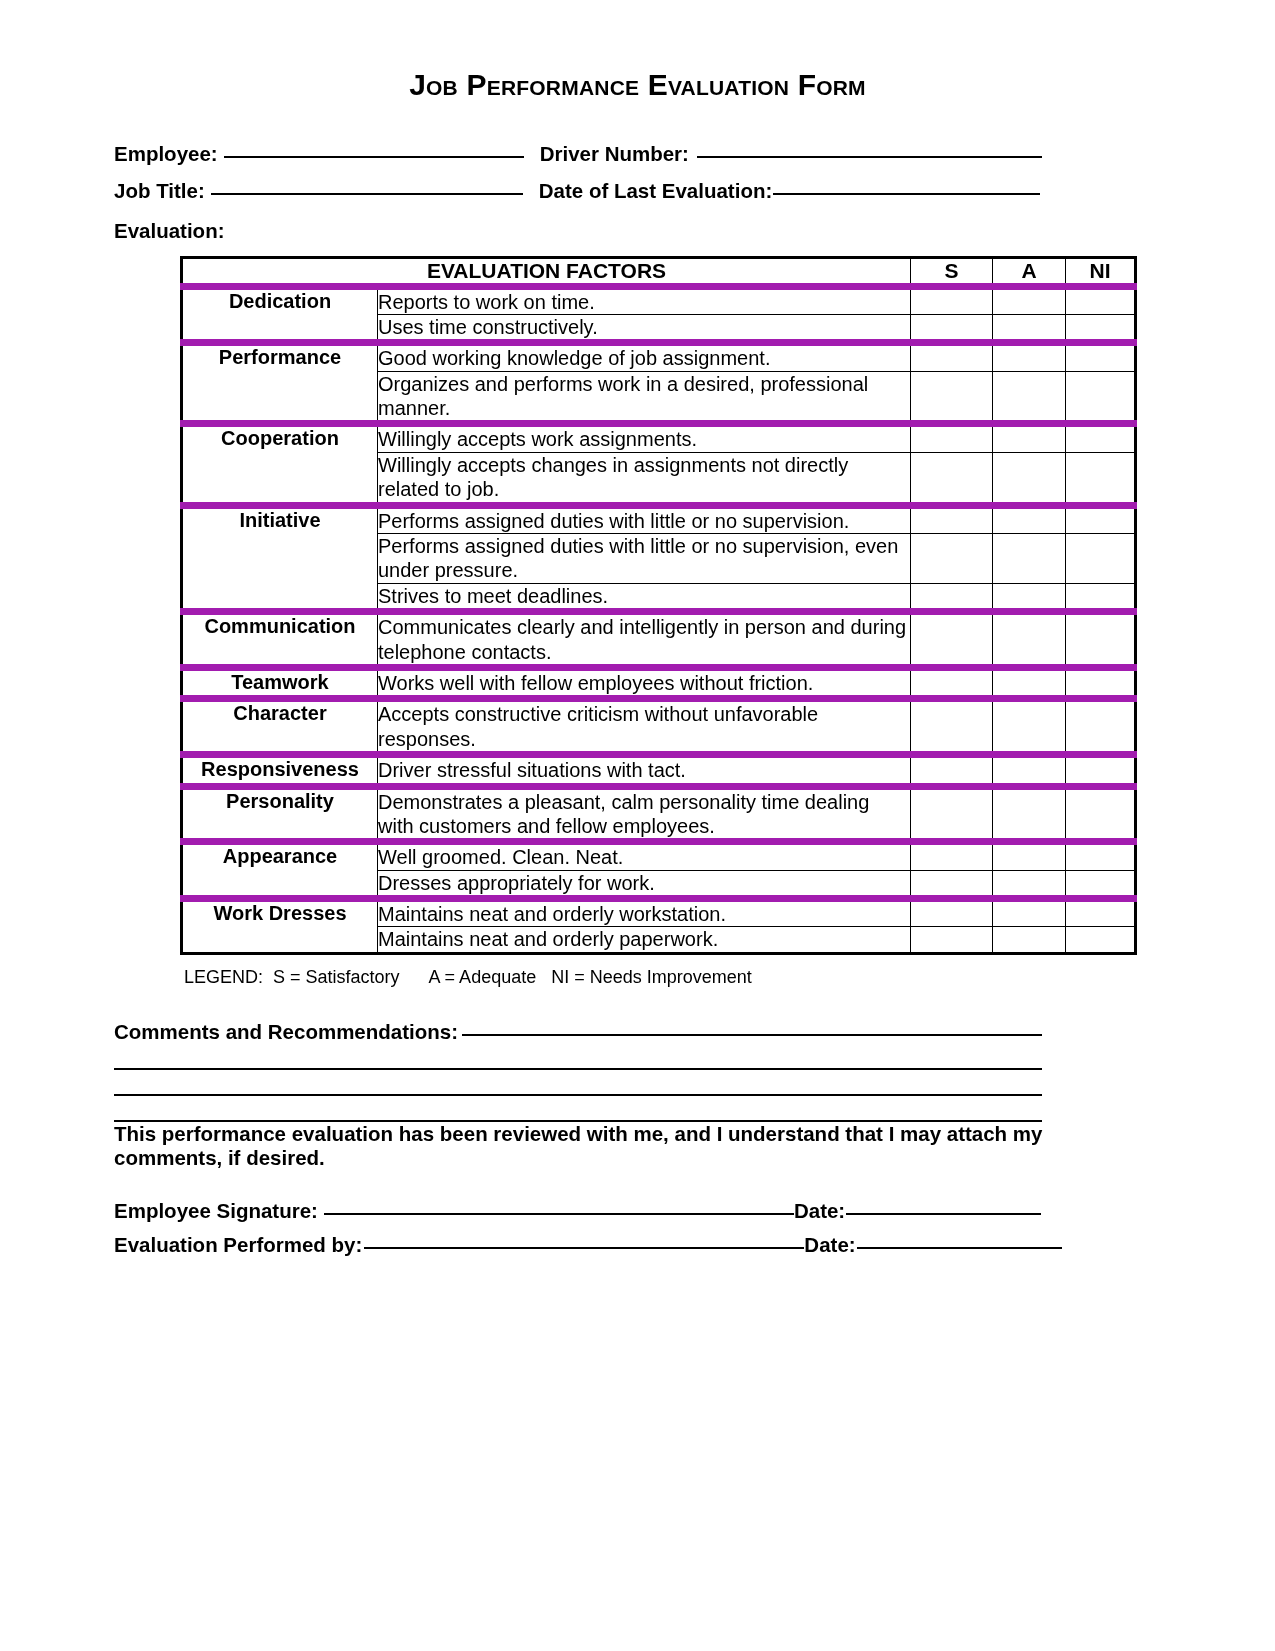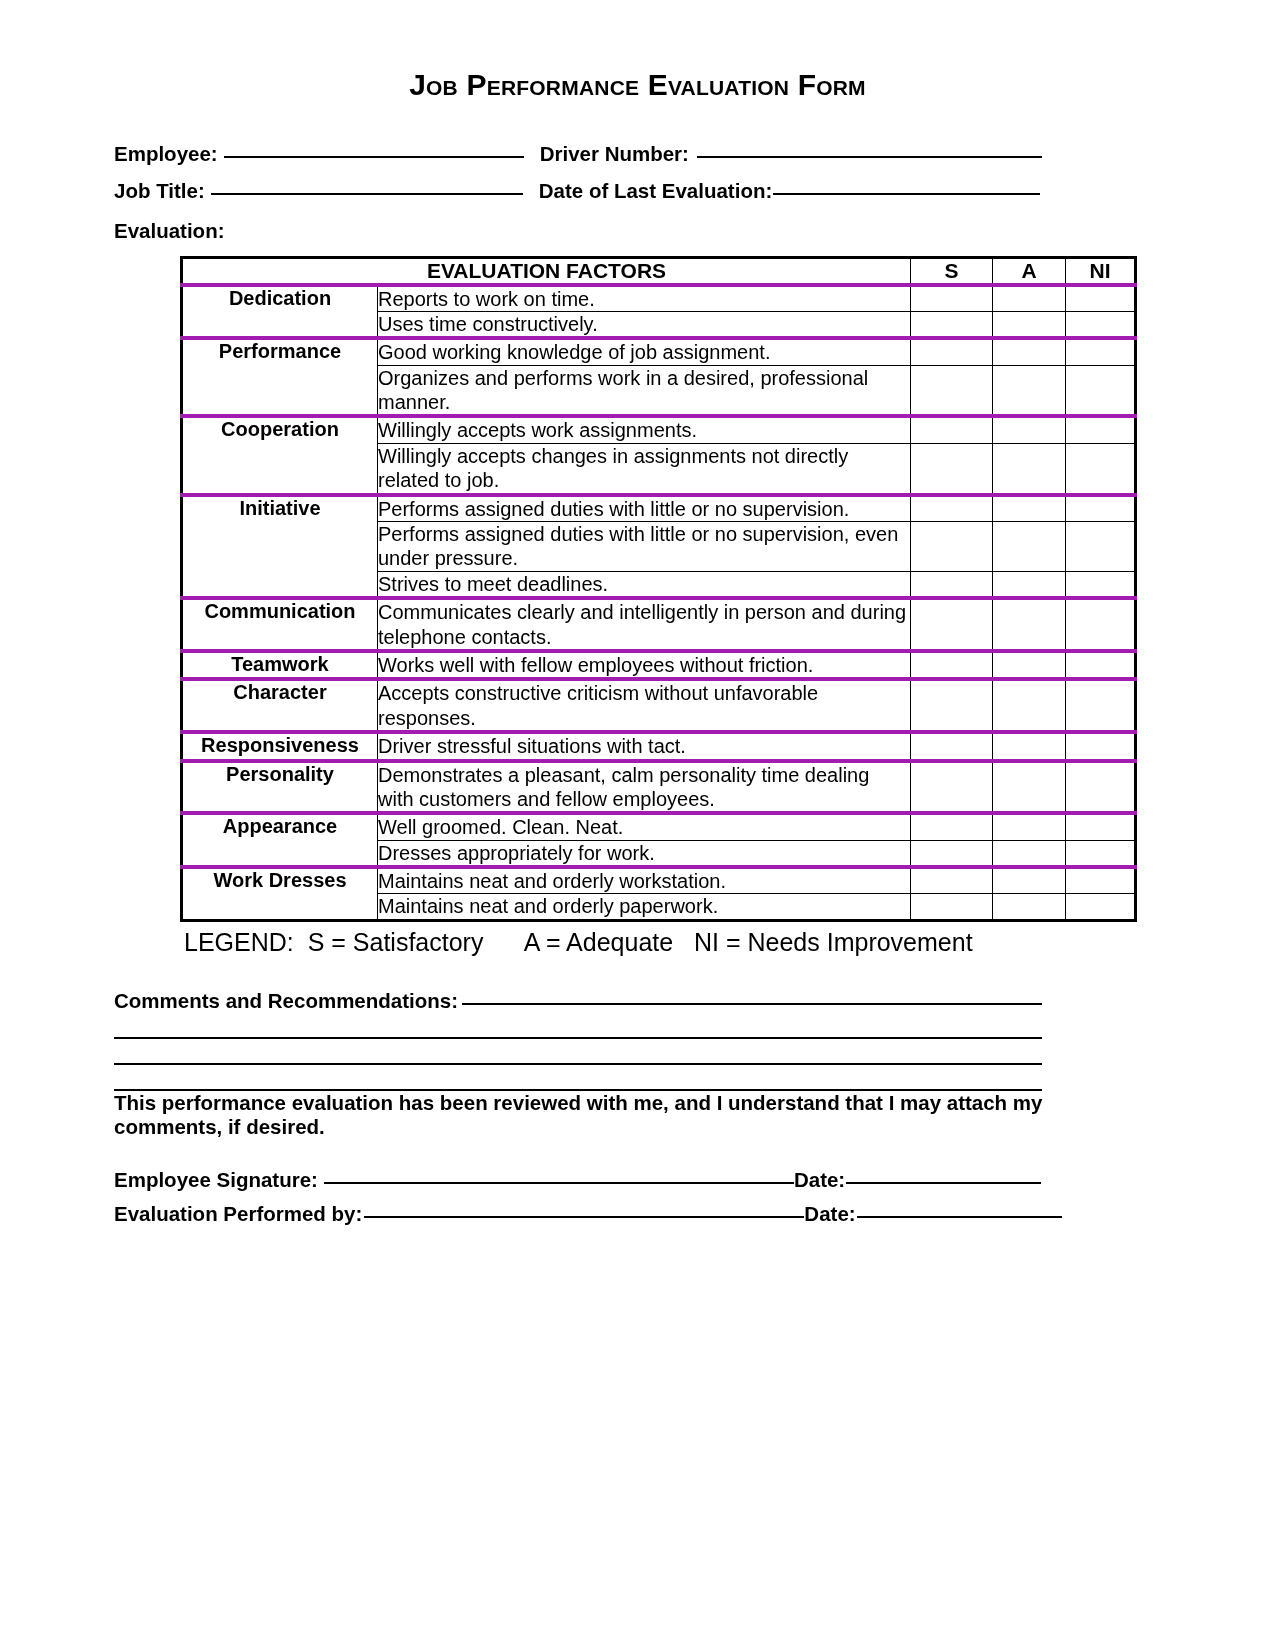--- a/index.html
+++ b/index.html
@@ -103,27 +103,27 @@
     padding: 9px 6px 9px 6px;
   }
   td.desc {
     font-size: 20px;
     padding: 9px 10px 9px 11px;
     line-height: 1.22;
   }
   td.mark { }
 
   tr.group-start > td,
-  tr.group-start > th { border-top: 4px solid #a21caf; margin-top: 44px; }
+  tr.group-start > th { border-top: 7px solid #a21caf; margin-top: 44px; }
 
   
   .legend {
     margin-left: 70px;
-    margin-top: 6px;
-    font-size: 25px;
+    margin-top: 12px;
+    font-size: 18px;
     white-space: pre;
   }
 
   
   .comments-block { margin-top: 32px; }
   .comments-head {
     font-size: 20.5px;
     font-weight: bold;
     display: flex;
     align-items: baseline;

